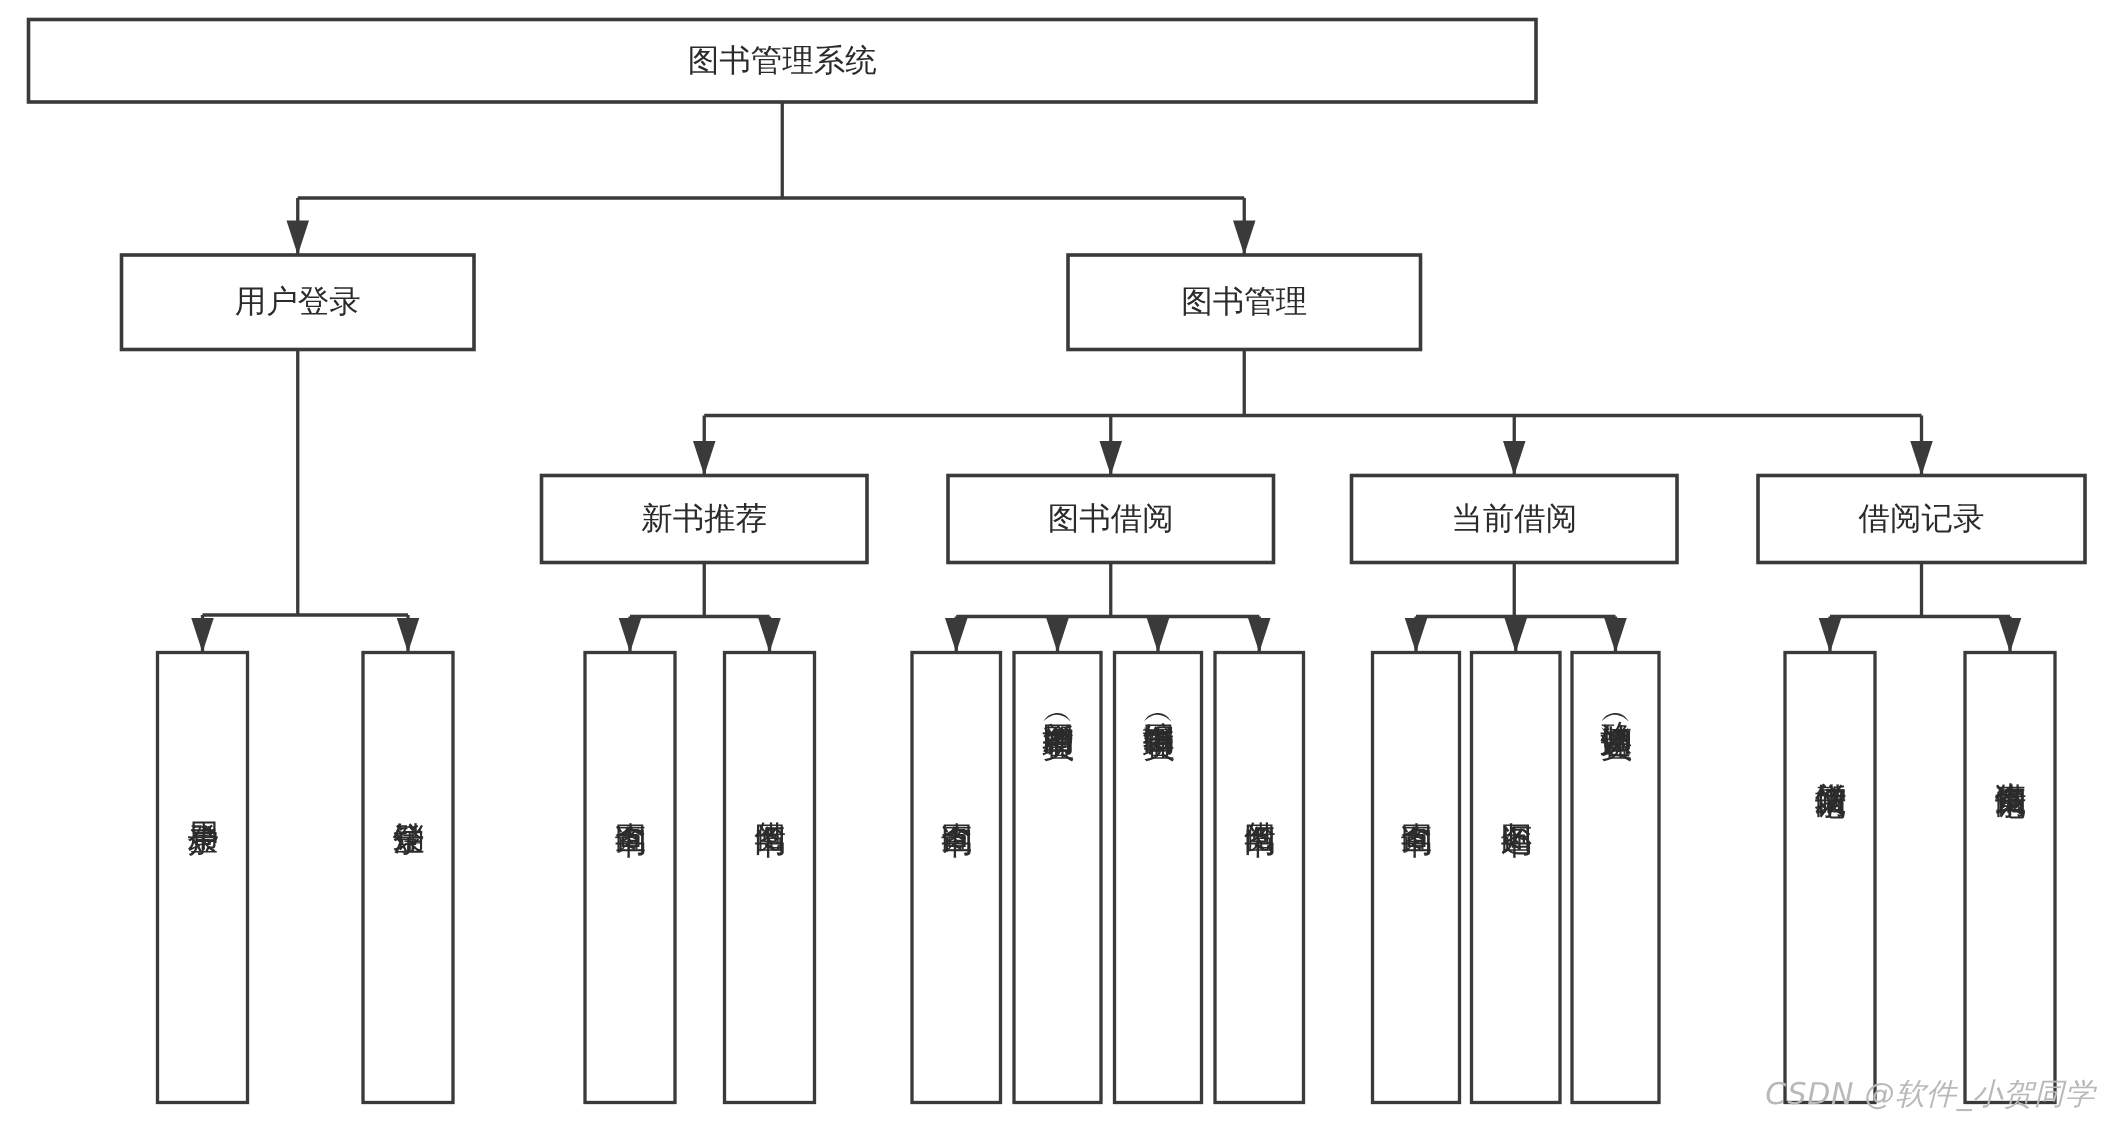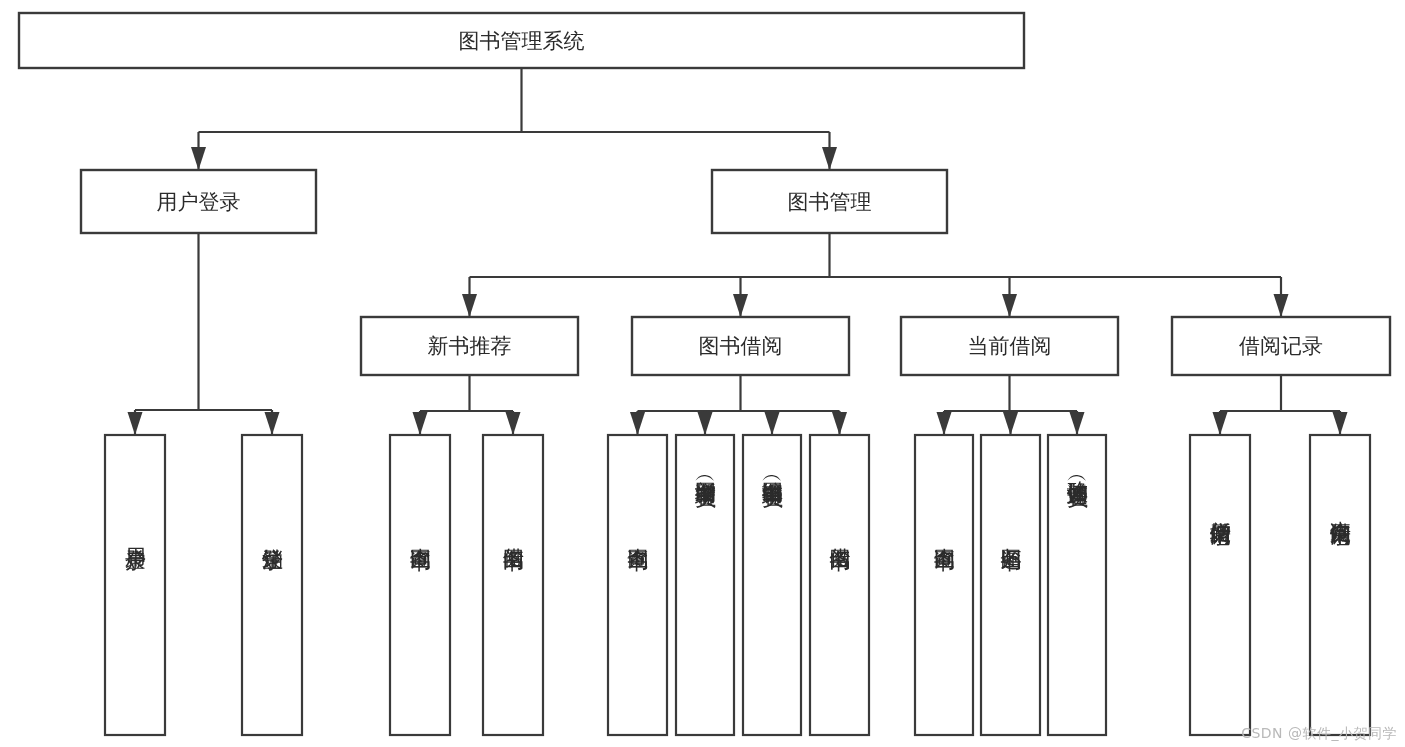--- a/index.html
+++ b/index.html
@@ -71,24 +71,25 @@
     line-height: 1.28;
     color: #2b2b2b;
     letter-spacing: 1px;
     white-space: nowrap;
   }
   .watermark {
     position: absolute;
     right: 8px;
     bottom: 4px;
     font-family: "DejaVu Sans", "Liberation Sans", sans-serif;
-    font-size: 14px;
+    font-size: 20px;
     color: #b9b9b9;
     letter-spacing: 0.5px;
     white-space: nowrap;
+    font-style: italic;
   }
 </style>
 </head>
 <body>
 
 <div id="diagram-root">
 
   <svg id="tree-svg" viewBox="0 0 1405 747">
     <g id="connectors-layer">
         <line x1="521.5" y1="68" x2="521.5" y2="132" class="conn"></line>

